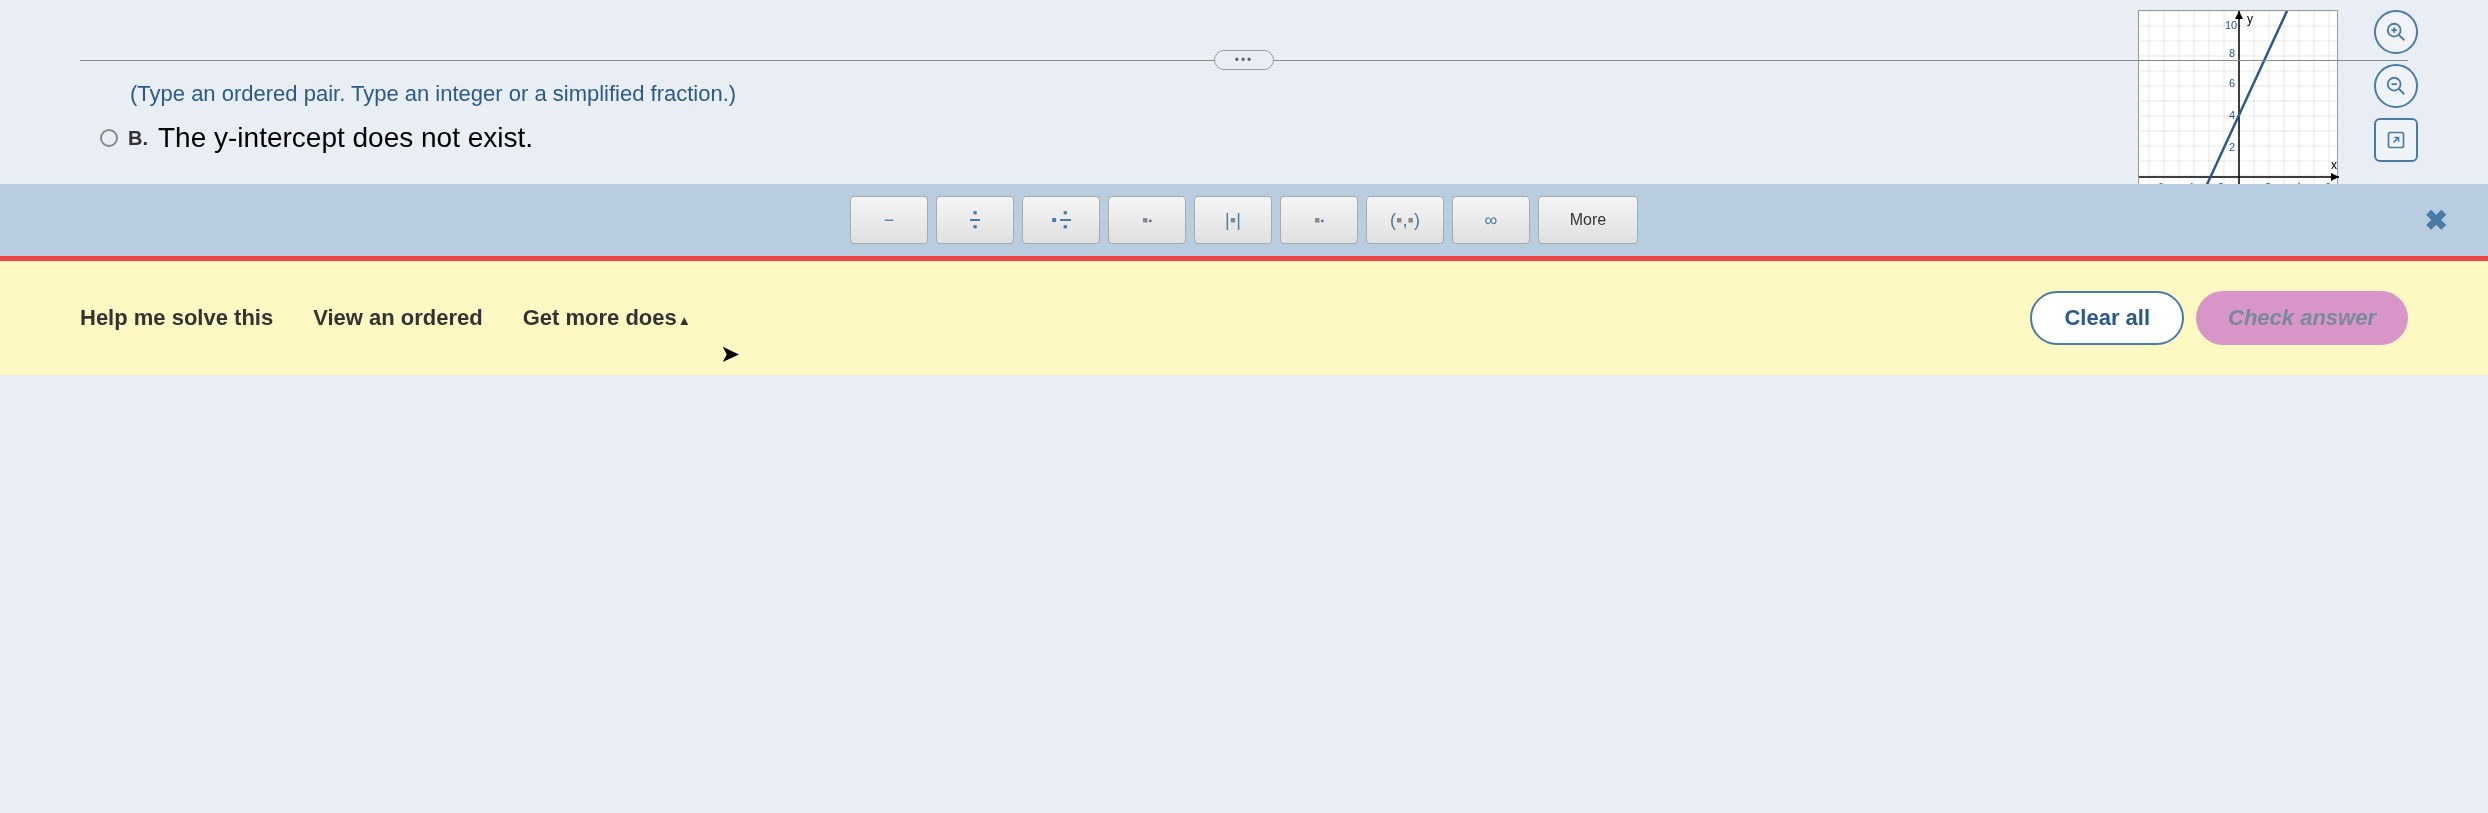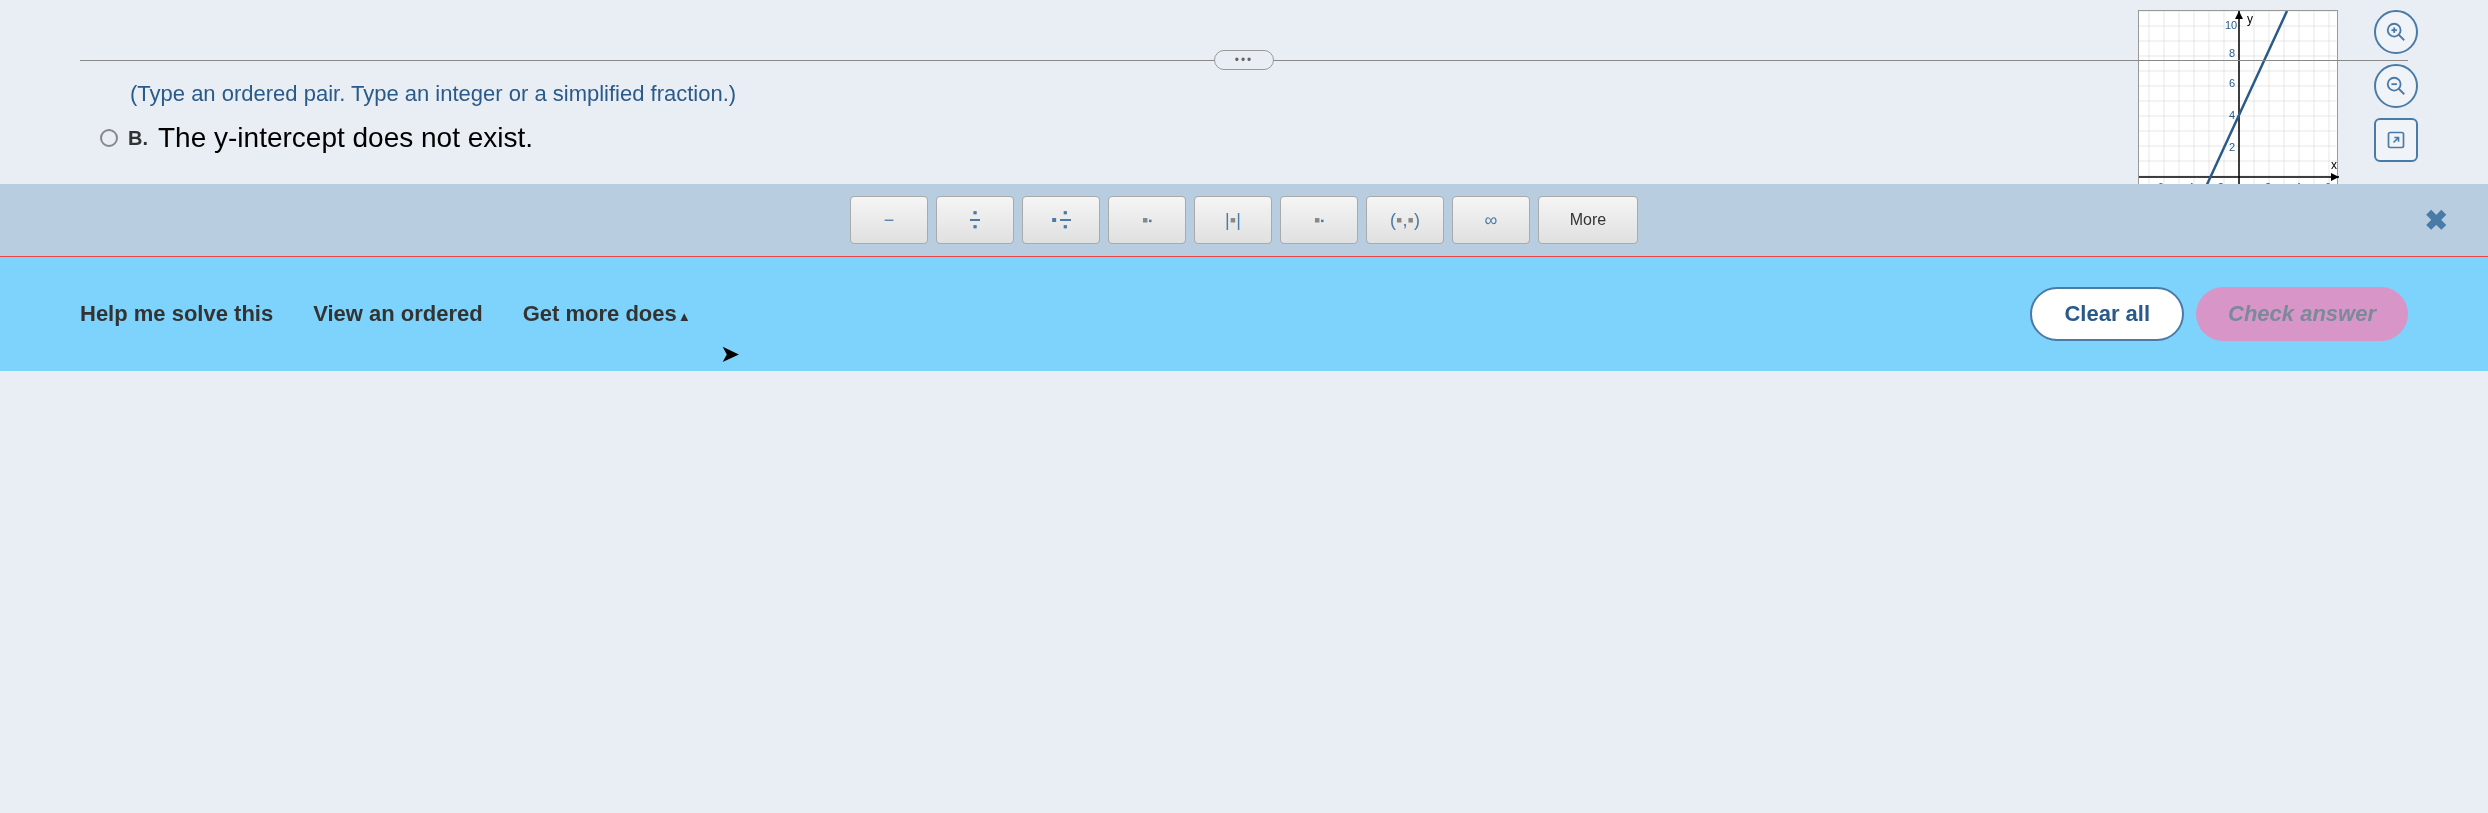--- a/index.html
+++ b/index.html
@@ -165,22 +165,22 @@
       color: #4a7ba6;
       font-size: 28px;
       font-weight: bold;
       cursor: pointer;
     }
     .footer {
       padding: 30px 80px;
       display: flex;
       align-items: center;
       justify-content: space-between;
-      border-top: 1px solid #ef4444;
-      background: #7dd3fc;
+      border-top: 5px solid #ef4444;
+      background: #fef9c3;
     }
     .footer-left {
       display: flex;
       gap: 40px;
       align-items: center;
     }
     .footer-link {
       font-size: 22px;
       font-weight: bold;
       color: #333;

